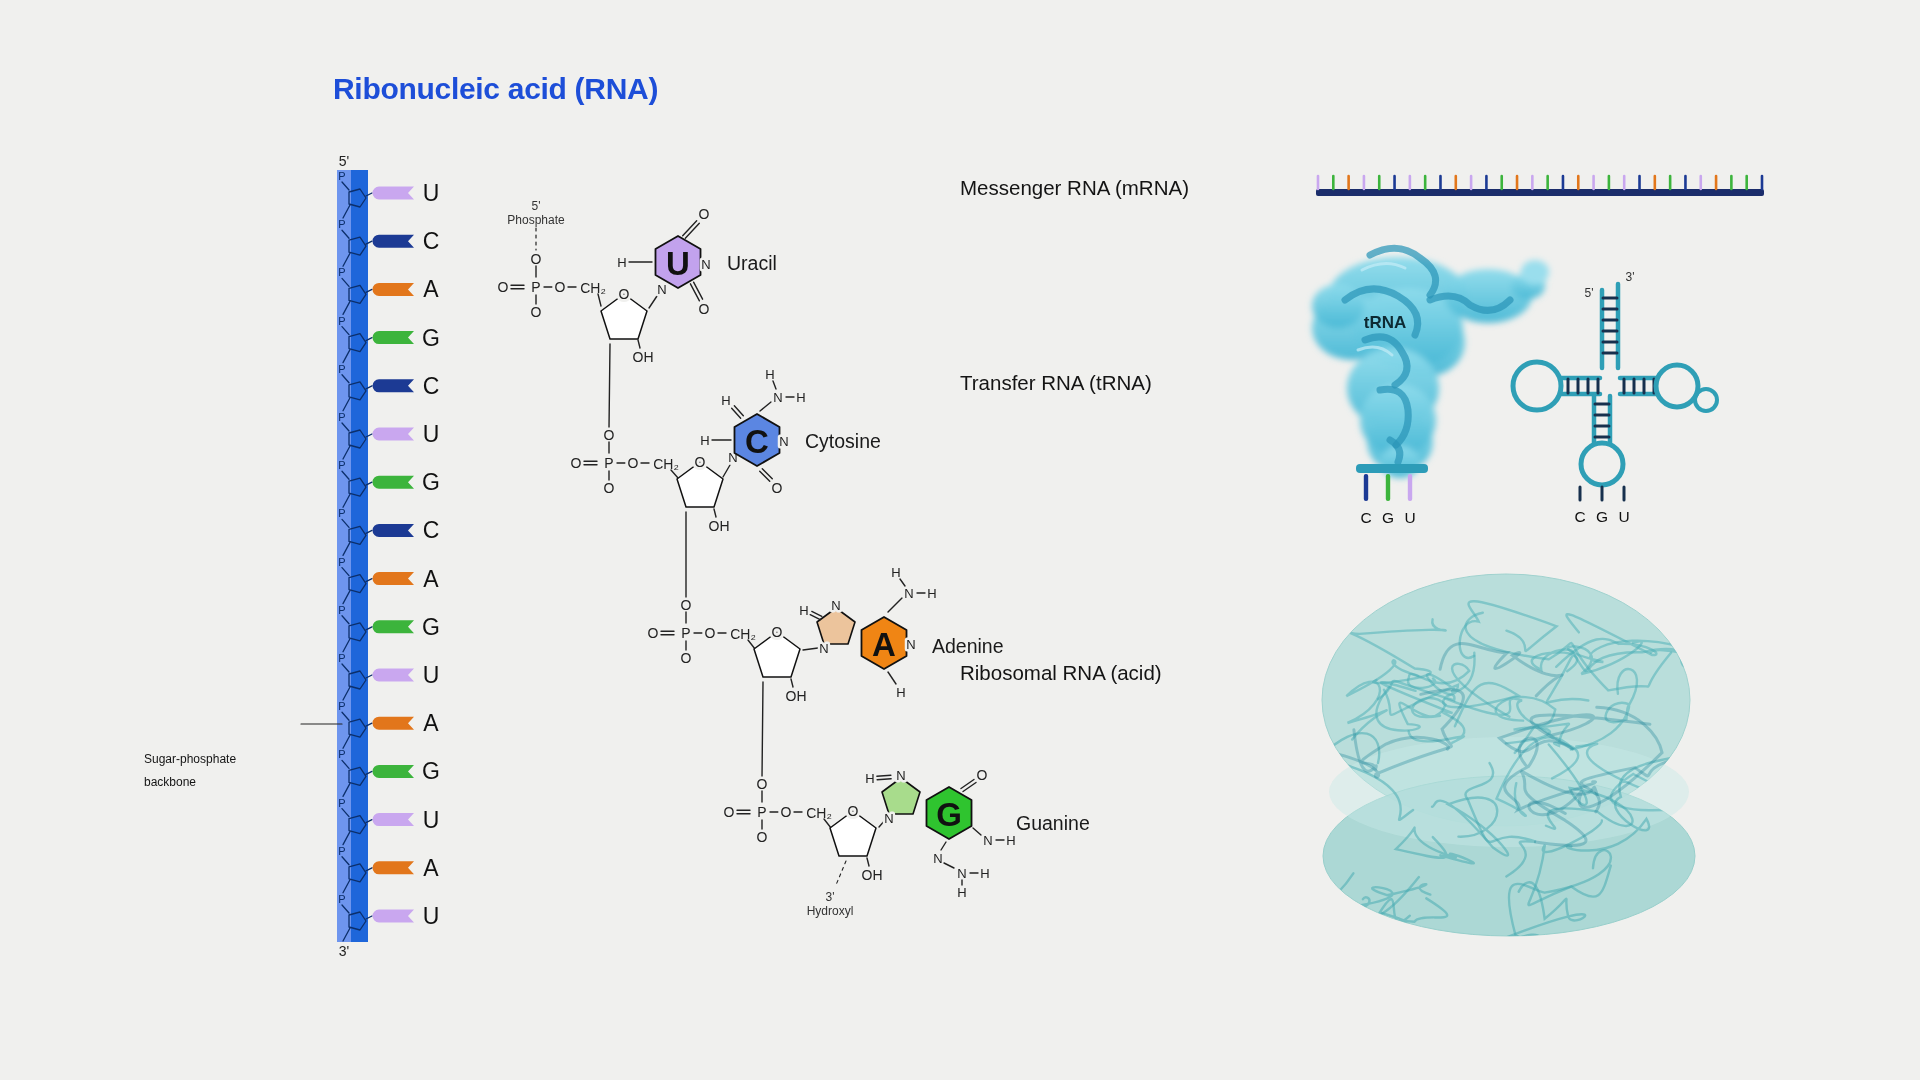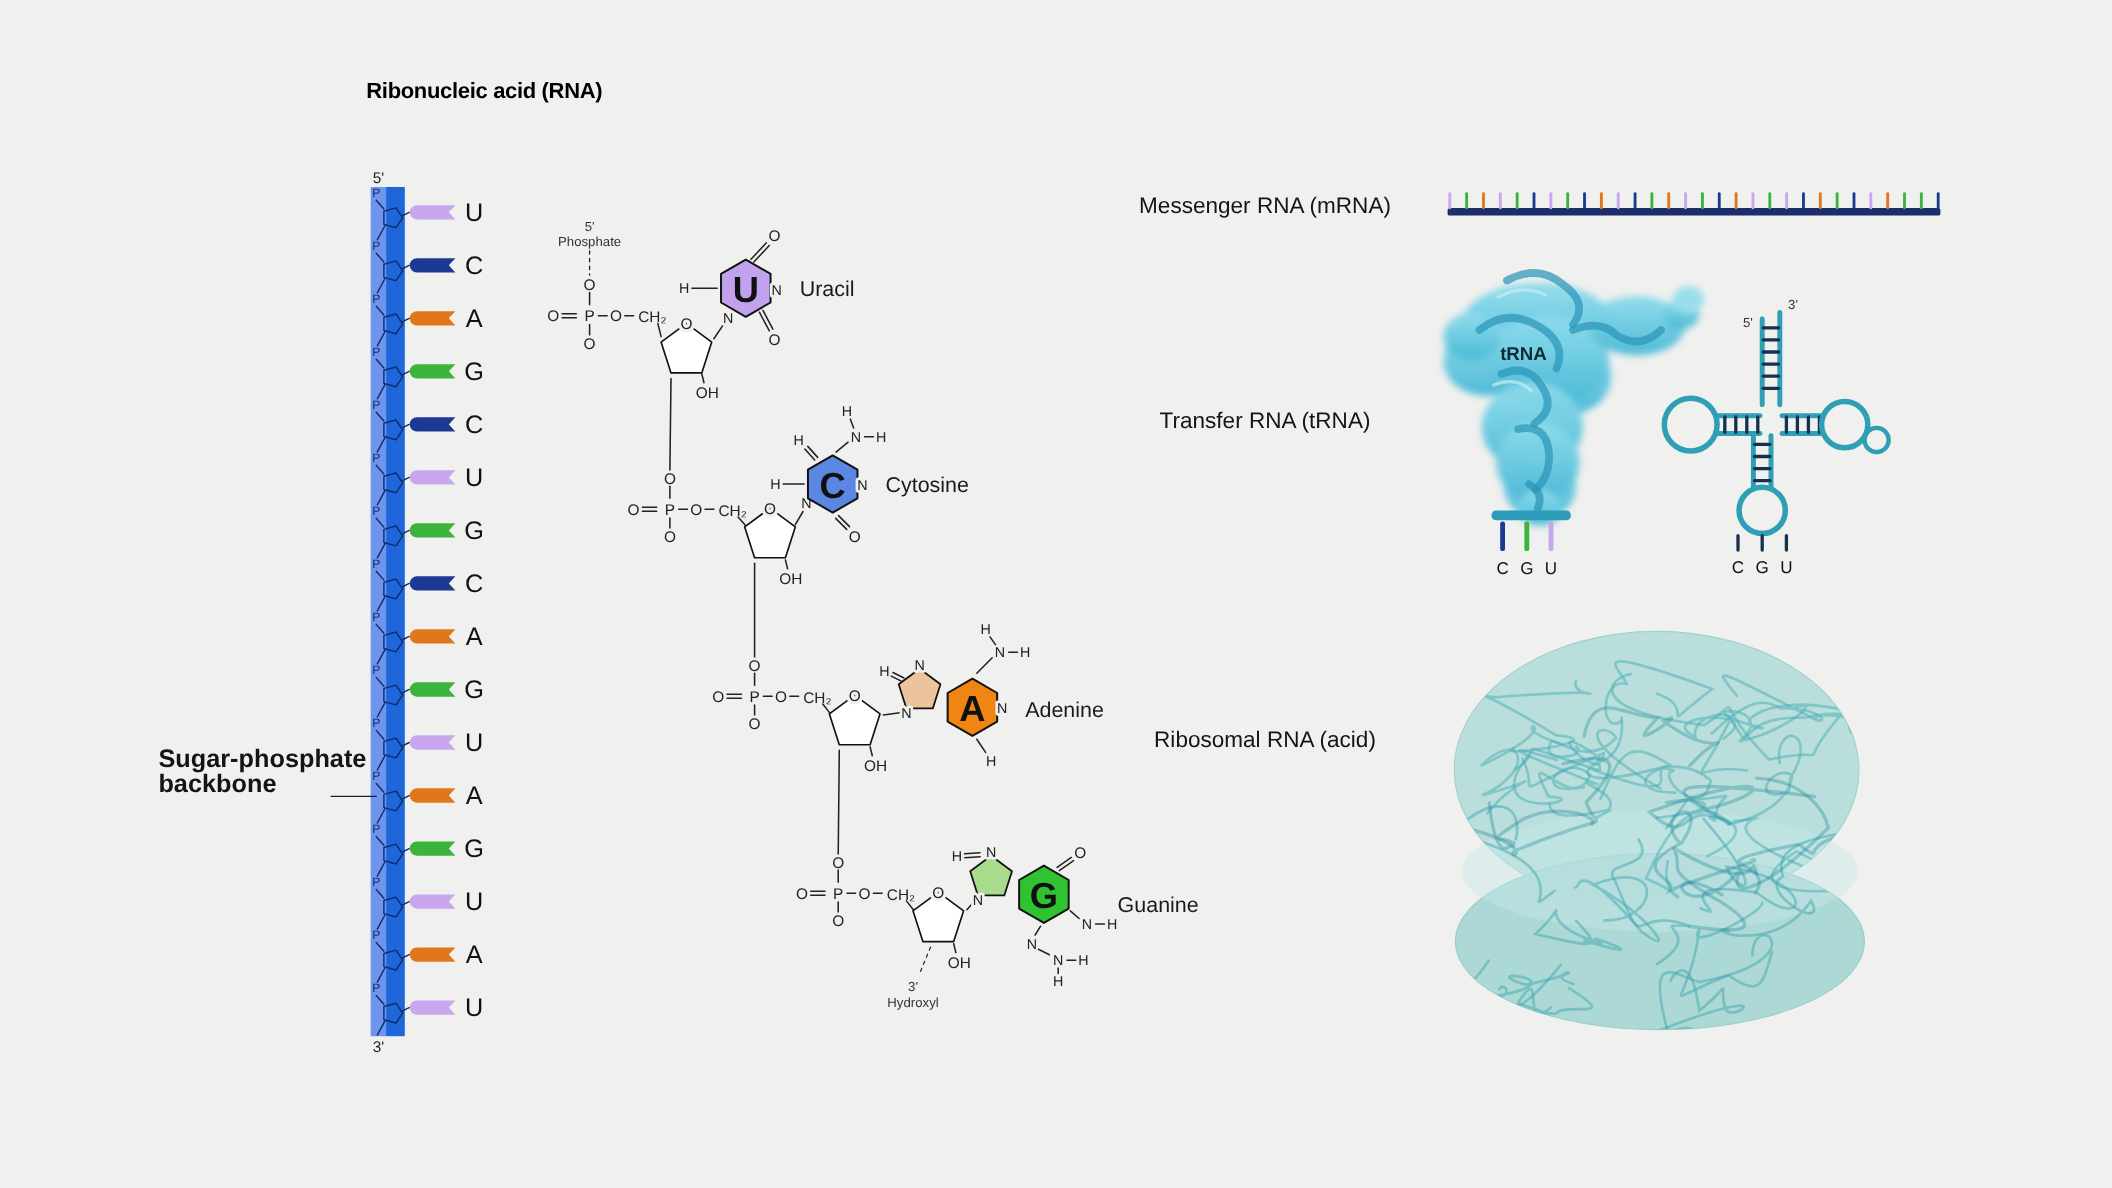--- a/index.html
+++ b/index.html
@@ -1,25 +1,25 @@
 <!DOCTYPE html>
 <html><head>
 <meta charset="utf-8">
 <style>
   html,body{margin:0;padding:0;background:#f0f0ee;}
   .canvas{position:relative;width:1920px;height:1080px;background:#f0f0ee;overflow:hidden;
           font-family:"Liberation Sans",sans-serif;}
-  #page-title{position:absolute;left:333px;top:72px;font-size:20px;font-weight:bold;
-          color:#000000;letter-spacing:-.3px;margin:0;}
+  #page-title{position:absolute;left:333px;top:72px;font-size:30px;font-weight:bold;
+          color:#1d4ed8;letter-spacing:-.3px;margin:0;}
   .lbl{position:absolute;color:#141414;}
-  .rlbl{left:980px;width:340px;text-align:center;font-size:20.5px;}
+  .rlbl{left:960px;width:340px;text-align:left;font-size:20.5px;}
   #mrna-label{top:176px;}
   #trna-label{top:371px;}
   #rrna-label{top:661px;}
-  #backbone-label{left:144px;top:678px;font-size:23px;line-height:23px;font-weight:bold;}
+  #backbone-label{left:144px;top:748px;font-size:12px;line-height:23px;}
   svg#art{position:absolute;left:0;top:0;font-family:"Liberation Sans",sans-serif;}
 </style>
 </head>
 <body>
 
 <div class="canvas">
   <h1 id="page-title">Ribonucleic acid (RNA)</h1>
 
   <div class="lbl" id="backbone-label">
     <div>Sugar-phosphate</div>

